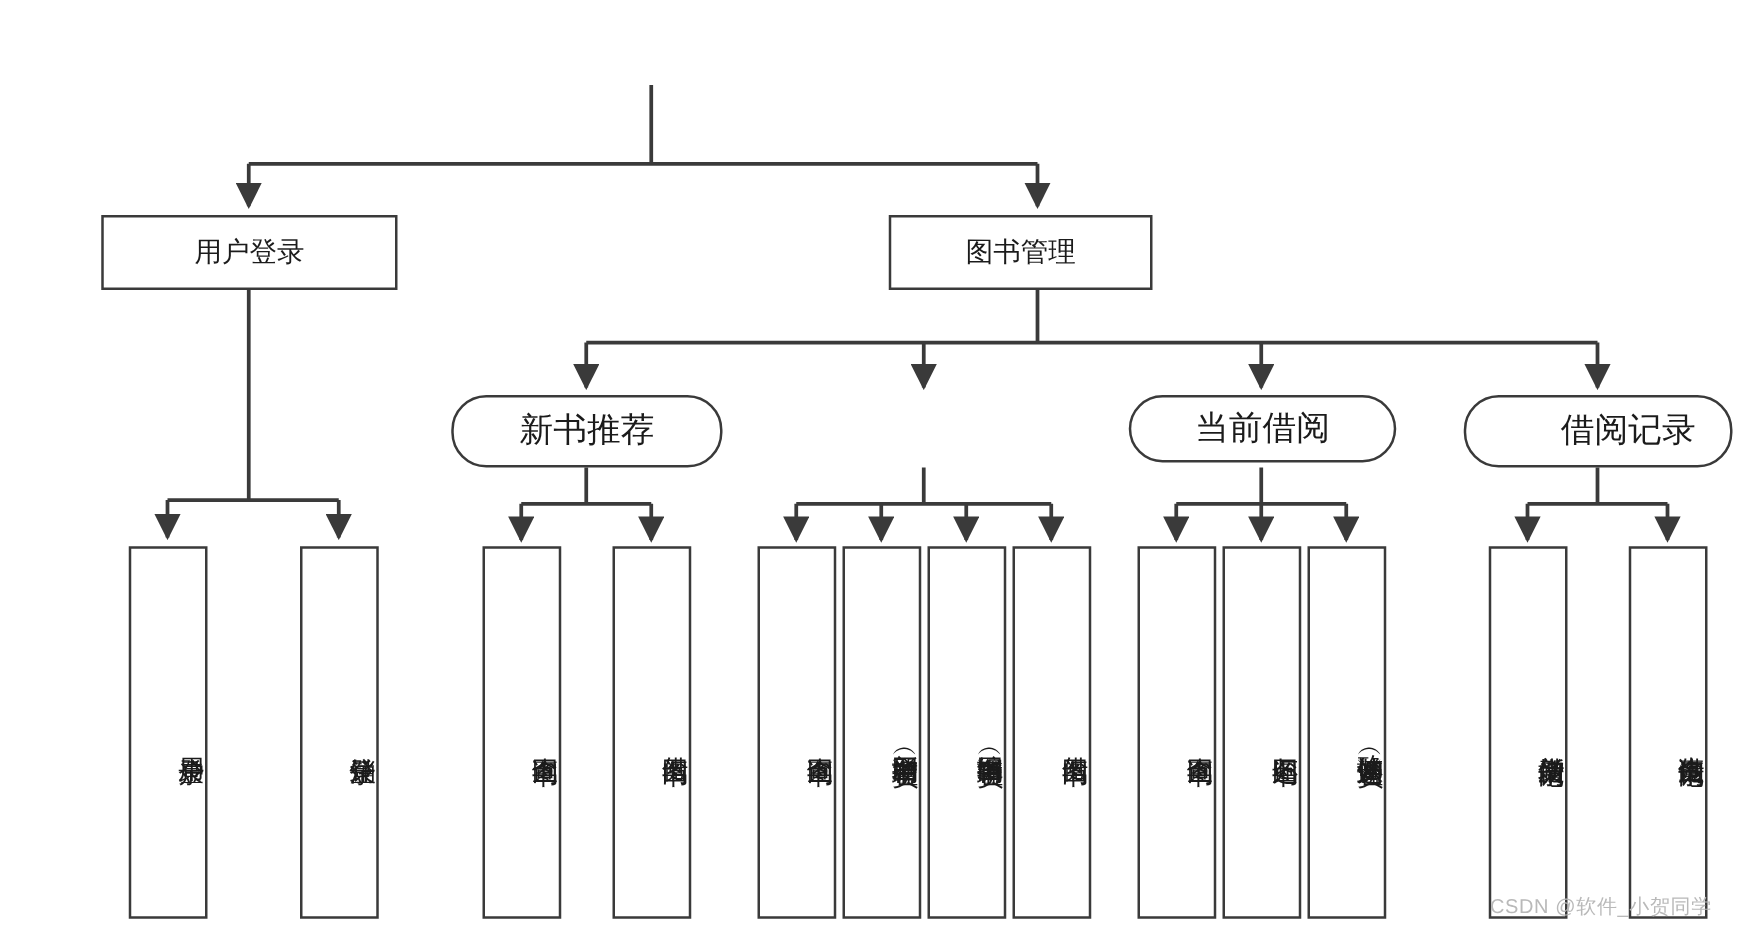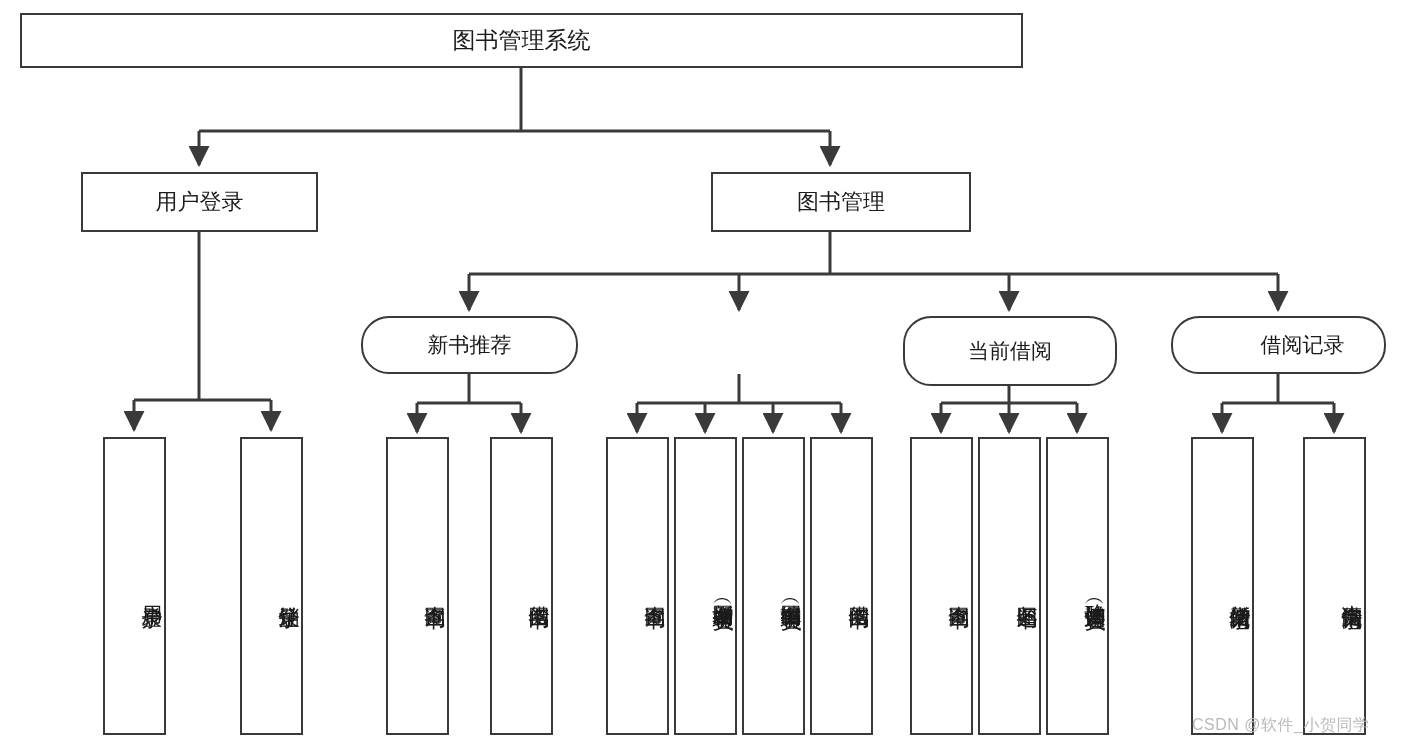--- a/index.html
+++ b/index.html
@@ -37,21 +37,21 @@
     line-height: 1.18;
     text-align: center;
   }
   .node.root {
     font-size: 23px;
   }
   .node.level2 {
     font-size: 22px;
   }
   .node.level3 {
-    font-size: 21px;
+    font-size: 27px;
     border-radius: 28px;
   }
   .node.leaf {
     font-size: 21px;
     writing-mode: vertical-rl;
     text-orientation: upright;
     padding-top: 10px;
     align-items: flex-start;
     justify-content: center;
     letter-spacing: 1px;
@@ -117,35 +117,32 @@
       <path d="M 1009 403 L 1009 432" marker-end="url(#arrow)"></path>
       <path d="M 1077 403 L 1077 432" marker-end="url(#arrow)"></path>
 
       <path d="M 1278 374 L 1278 403"></path>
       <path d="M 1222 403 L 1334 403"></path>
       <path d="M 1222 403 L 1222 432" marker-end="url(#arrow)"></path>
       <path d="M 1334 403 L 1334 432" marker-end="url(#arrow)"></path>
     </g>
   </svg>
 
-  <div class="node root" style="left:20px; top:13px; width:1003px; height:55px;">
-    <span class="label">图书管理系统</span>
-  </div>
 
   <div class="node level2" style="left:81px; top:172px; width:237px; height:60px;">
     <span class="label">用户登录</span>
   </div>
-  <div class="node level2" style="left:711px; top:172px; width:260px; height:60px;">
+  <div class="node level2" style="left:711px; top:172px; width:211px; height:60px;">
     <span class="label">图书管理</span>
   </div>
 
   <div class="node level3" style="left:361px; top:316px; width:217px; height:58px;">
     <span class="label">新书推荐</span>
   </div>
-  <div class="node level3" style="left:903px; top:316px; width:214px; height:70px;">
+  <div class="node level3" style="left:903px; top:316px; width:214px; height:54px;">
     <span class="label">当前借阅</span>
   </div>
   <div class="node level3" style="left:1171px; top:316px; width:215px; height:58px;padding-left:48px;">
     <span class="label">借阅记录</span>
   </div>
 
   <div class="node leaf" style="left:103px; top:437px; width:63px; height:298px;">
     <span class="label">用户登录</span>
   </div>
   <div class="node leaf" style="left:240px; top:437px; width:63px; height:298px;">

